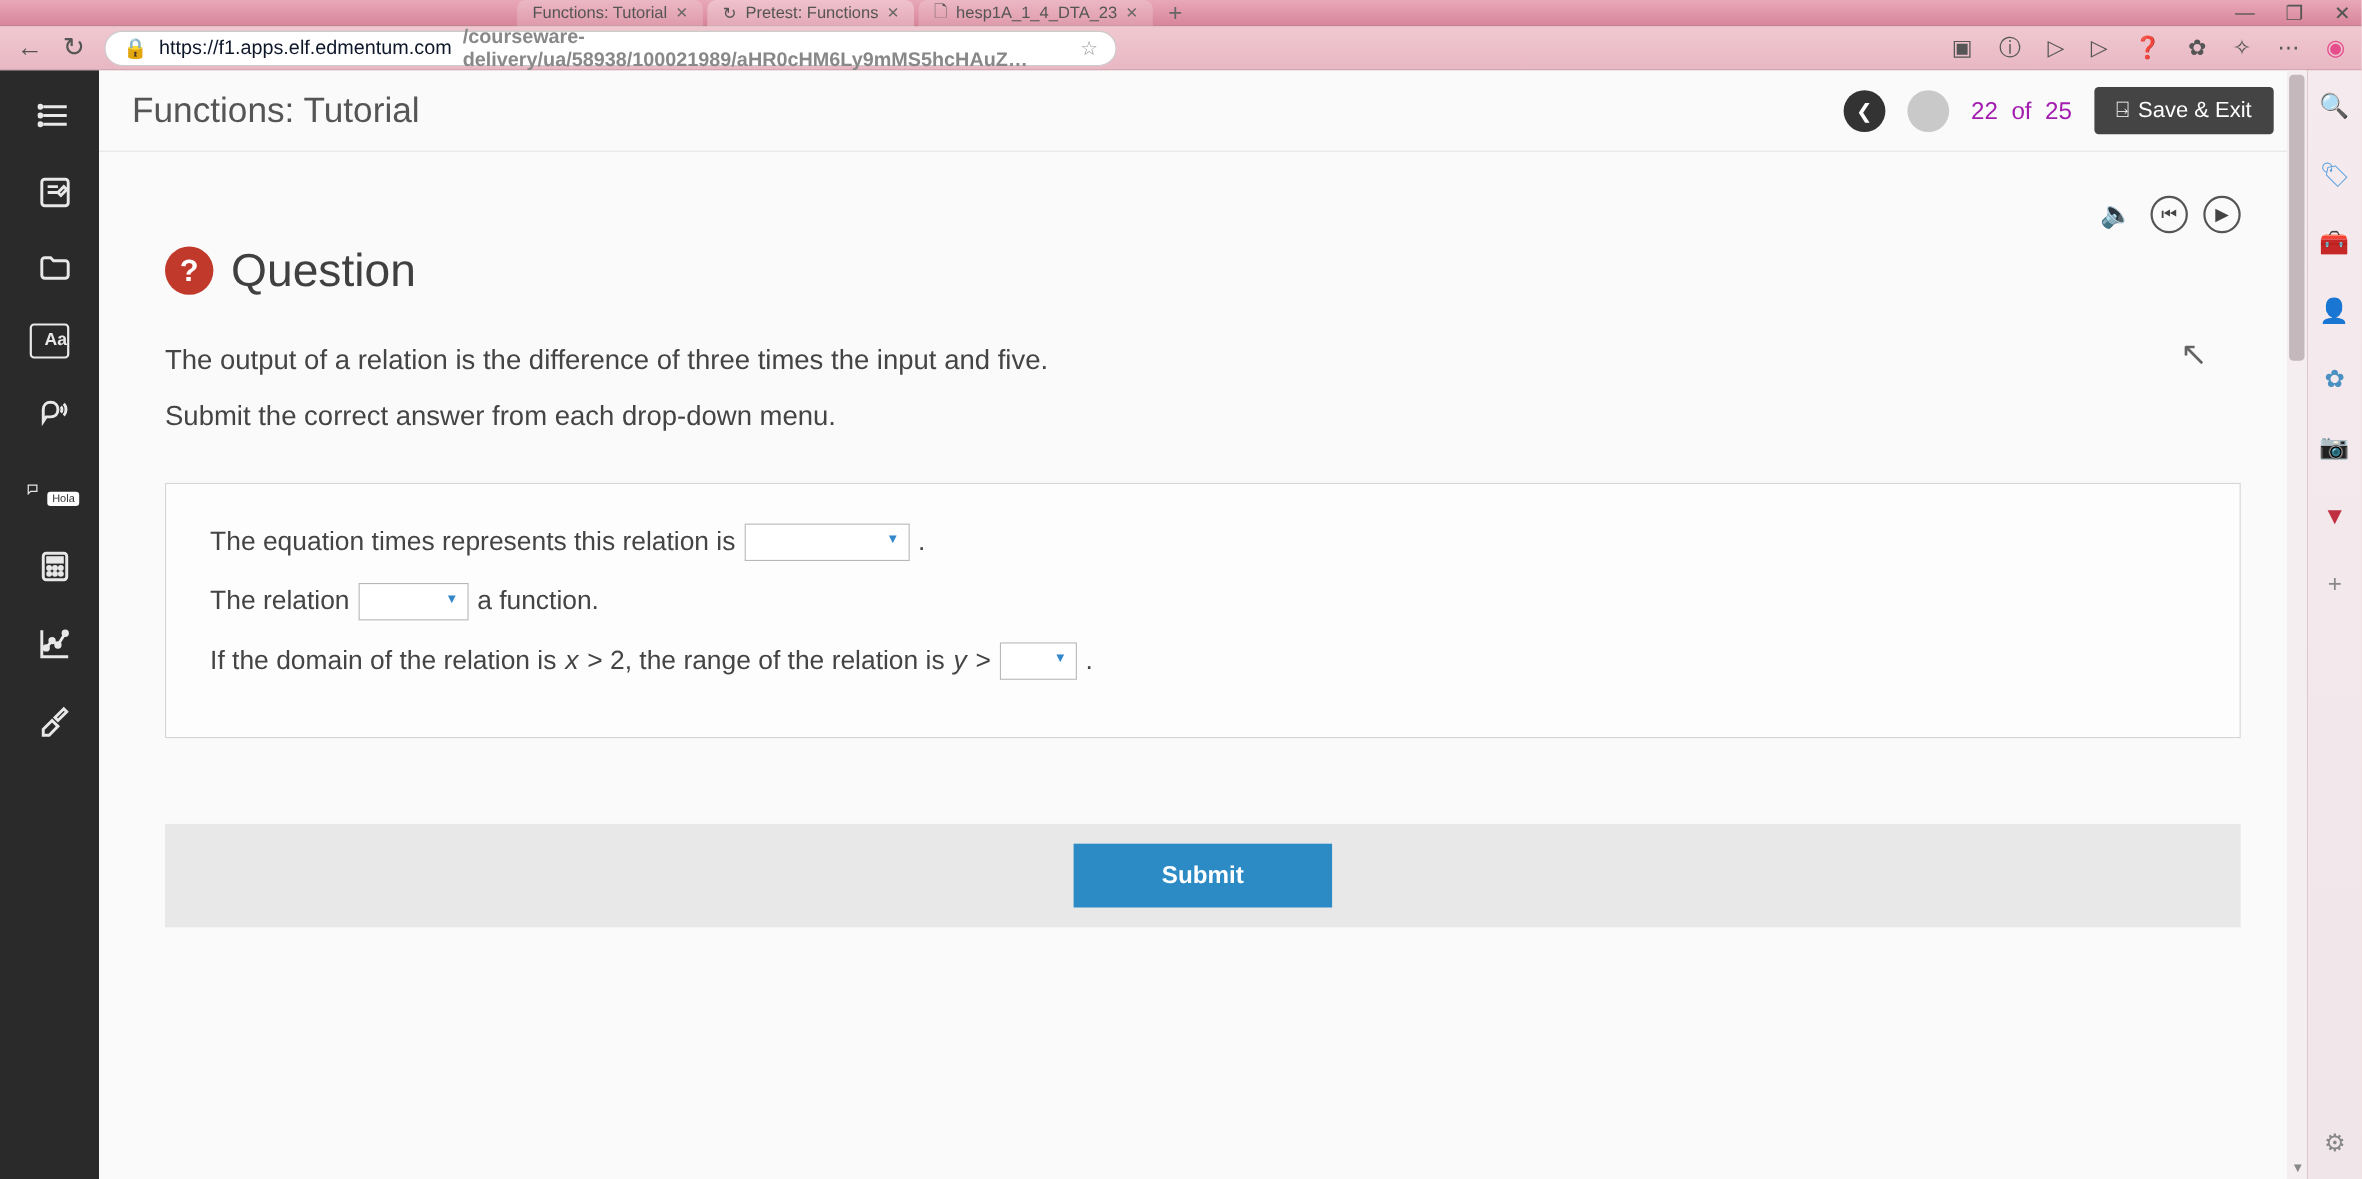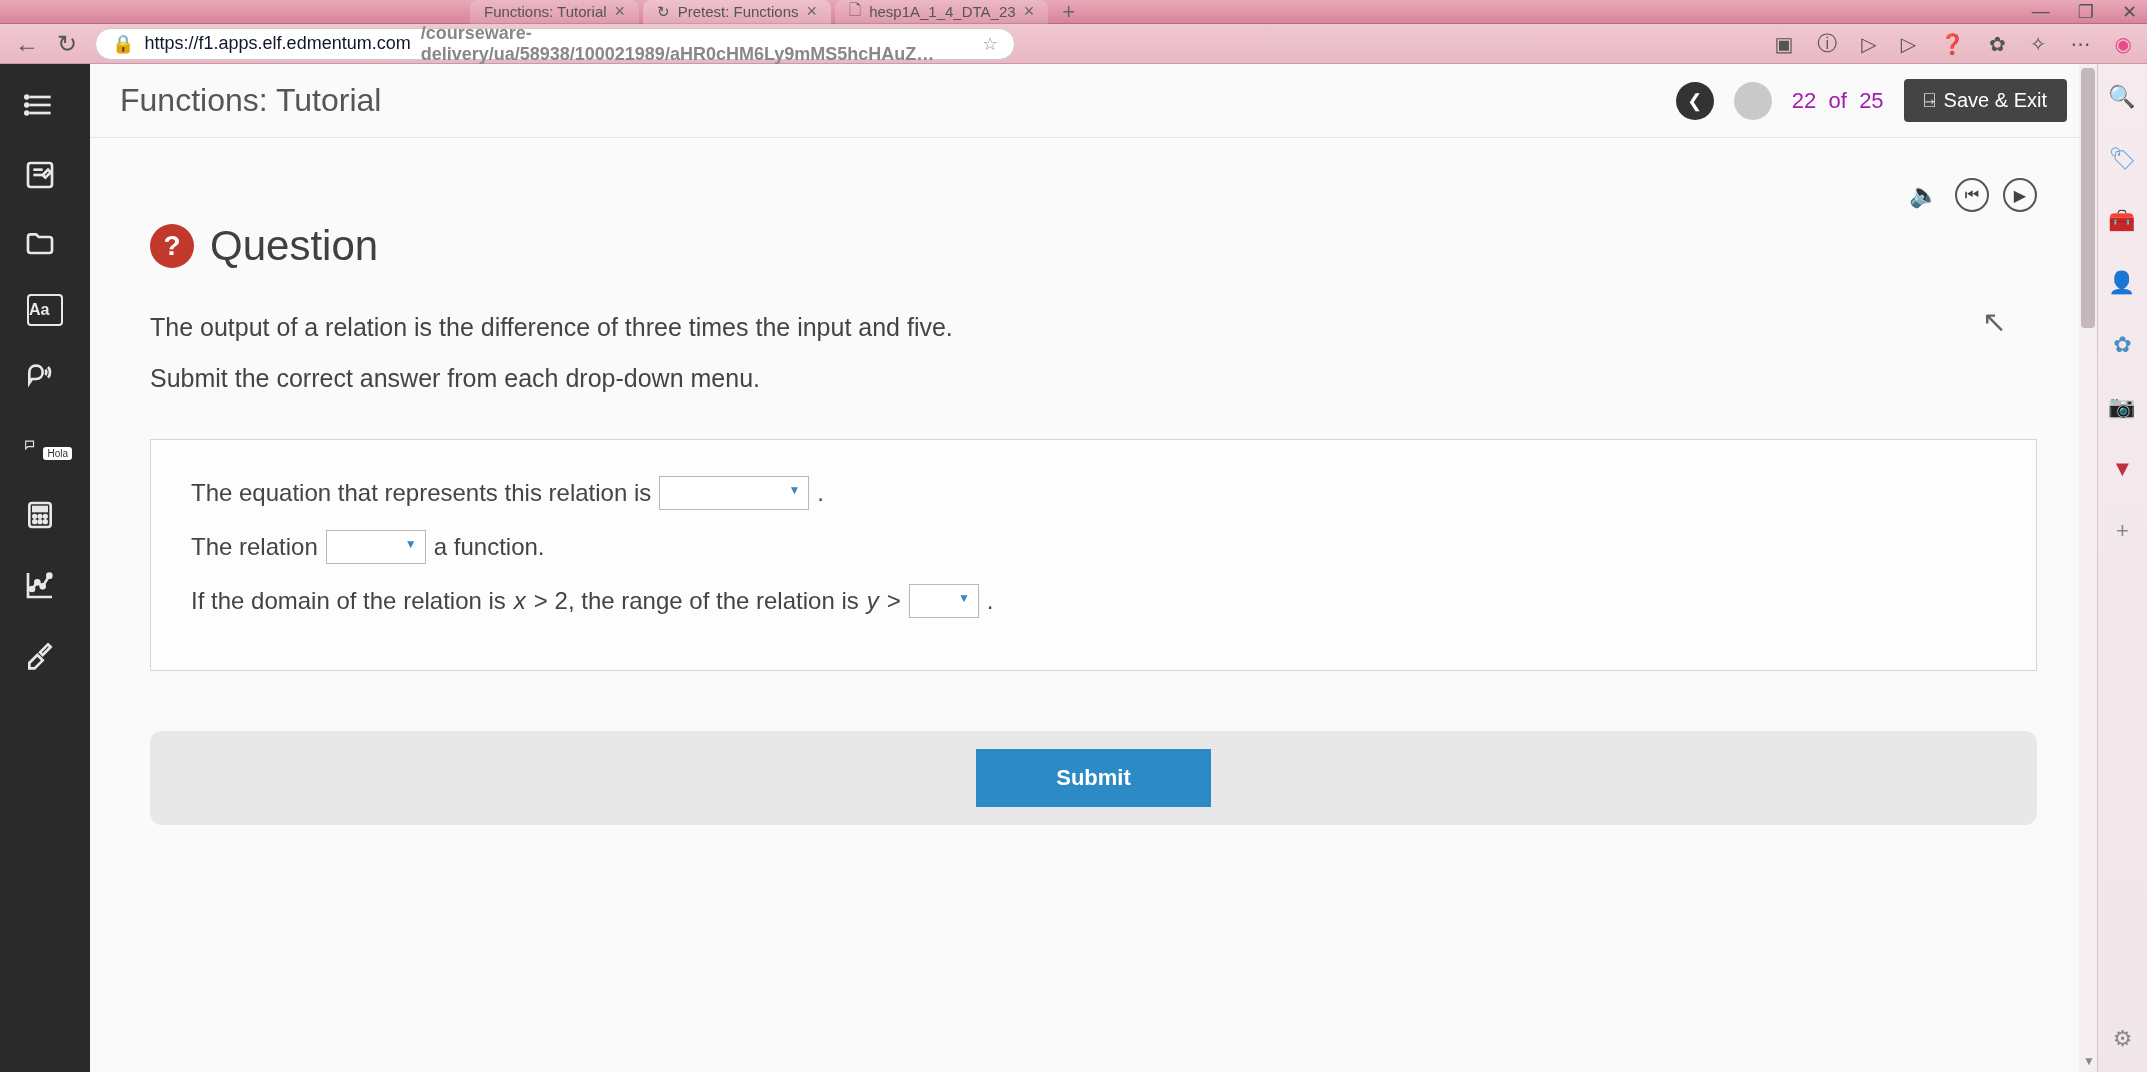--- a/index.html
+++ b/index.html
@@ -21,21 +21,21 @@
 .lock-icon { color: #888; }
 .url-domain { color: #0f172a; }
 .url-path { color: #888; font-weight: bold; }
 .url-actions { display: flex; align-items: center; gap: 24px; color: #555; font-size: 20px; margin-left: auto; }
 
 
 .app { position: absolute; top: 64px; left: 0; right: 0; bottom: 0; display: flex; }
 
 
 .left-sidebar { width: 90px; background: #2a2a2a; display: flex; flex-direction: column; align-items: center; padding-top: 20px; gap: 28px; }
-.sidebar-icon { width: 42px; height: 42px; color: #e8e8e8; display: flex; align-items: center; justify-content: flex-start; font-size: 26px; cursor: pointer; }
+.sidebar-icon { width: 42px; height: 42px; color: #e8e8e8; display: flex; align-items: center; justify-content: flex-end; font-size: 26px; cursor: pointer; }
 .sidebar-icon svg { width: 32px; height: 32px; stroke: #e8e8e8; fill: none; stroke-width: 2; }
 .sidebar-icon.aa { border: 2px solid #e8e8e8; border-radius: 4px; width: 36px; height: 32px; font-size: 16px; font-weight: bold; }
 .hola-badge { font-size: 10px; background: #fff; color: #333; padding: 1px 4px; border-radius: 3px; position: relative; top: 8px; left: 6px; }
 
 
 .right-sidebar { width: 50px; background: linear-gradient(180deg, #f5ebee, #f0e6e9); display: flex; flex-direction: column; align-items: center; padding-top: 20px; gap: 36px; border-left: 1px solid #d8c5cb; }
 .right-icon { font-size: 22px; color: #888; cursor: pointer; }
 .right-icon.bottom { margin-top: auto; margin-bottom: 20px; }
 
 
@@ -65,21 +65,21 @@
 
 .answer-box { border: 1px solid #d5d5d5; background: #fdfdfd; padding: 36px 40px; }
 .answer-line { font-size: 24px; color: #444; margin-bottom: 20px; display: flex; align-items: center; flex-wrap: wrap; gap: 8px; }
 .answer-line:last-child { margin-bottom: 16px; }
 .dropdown { display: inline-block; min-width: 70px; height: 34px; border: 1px solid #b8b8b8; background: #fff; position: relative; cursor: pointer; }
 .dropdown.wide { min-width: 150px; }
 .dropdown.med { min-width: 100px; }
 .dropdown::after { content: '▼'; position: absolute; right: 8px; top: 6px; font-size: 12px; color: #3388cc; }
 .italic { font-style: italic; }
 
-.submit-wrap { margin-top: 60px; display: flex; justify-content: center; background: #e8e8e8; padding: 18px 0; border-radius: 12px; }
+.submit-wrap { margin-top: 78px; display: flex; justify-content: center; background: #e8e8e8; padding: 18px 0; }
 .submit-btn { background: #2c8bc5; color: #fff; font-size: 22px; font-weight: 600; padding: 16px 80px; border: none; cursor: pointer; }
 
 .cursor-img { position: absolute; right: 90px; top: 240px; font-size: 30px; opacity: 0.6; }
 
 
 .scroll-track { position: absolute; right: 0; top: 0; width: 18px; height: 100%; background: #f4eef0; }
 .scroll-thumb { width: 14px; height: 260px; background: #c5b8bc; margin: 4px auto 0; border-radius: 4px; }
 .scroll-arrow { position: absolute; bottom: 4px; left: 4px; font-size: 12px; color: #888; }
 </style>
 </head>
@@ -231,21 +231,21 @@
       <div class="q-header">
         <div class="q-badge">?</div>
         <div class="q-title">Question</div>
       </div>
 
       <div class="q-text">The output of a relation is the difference of three times the input and five.</div>
       <div class="q-text">Submit the correct answer from each drop-down menu.</div>
 
       <div class="answer-box">
         <div class="answer-line">
-          <span>The equation that represents this relation is </span>
+          <span>The equation times represents this relation is </span>
           <span class="dropdown wide"></span>
           <span>.</span>
         </div>
         <div class="answer-line">
           <span>The relation </span>
           <span class="dropdown med"></span>
           <span> a function.</span>
         </div>
         <div class="answer-line">
           <span>If the domain of the relation is </span>

